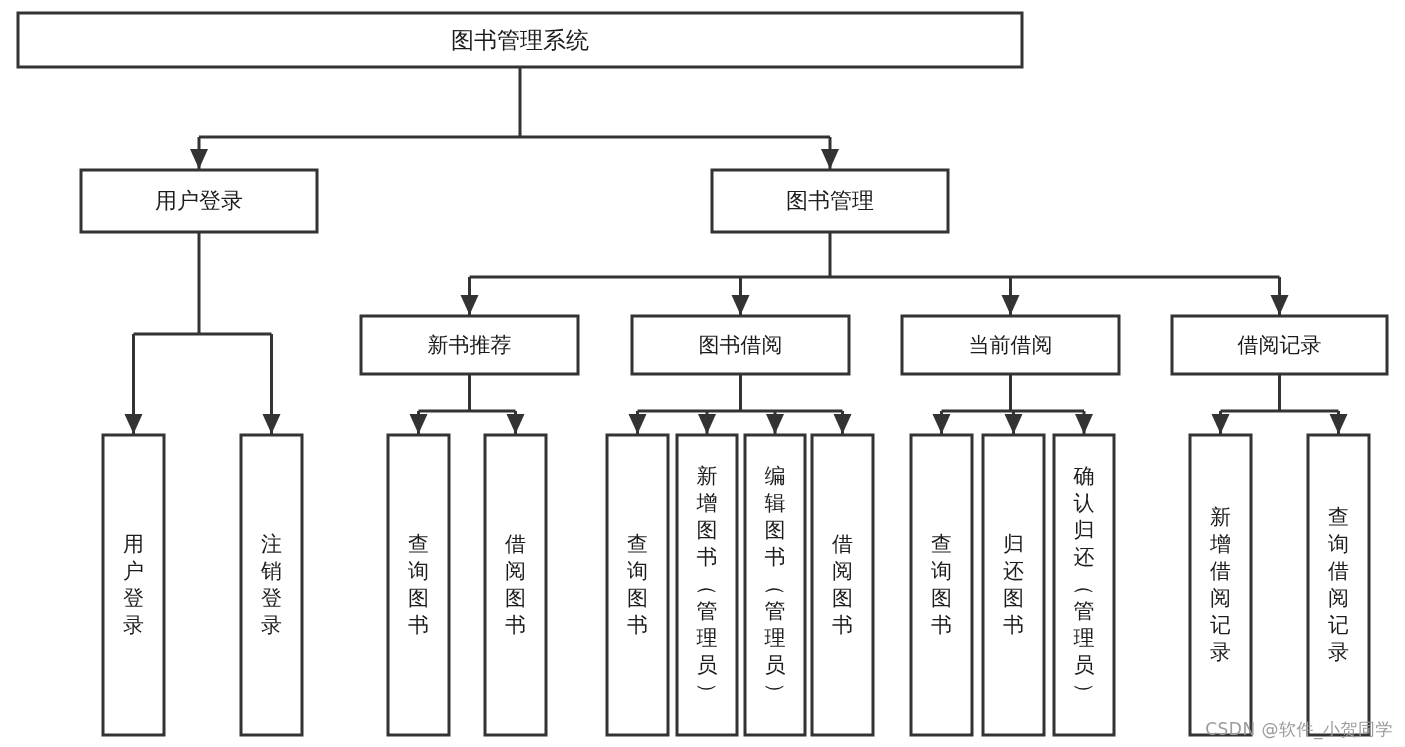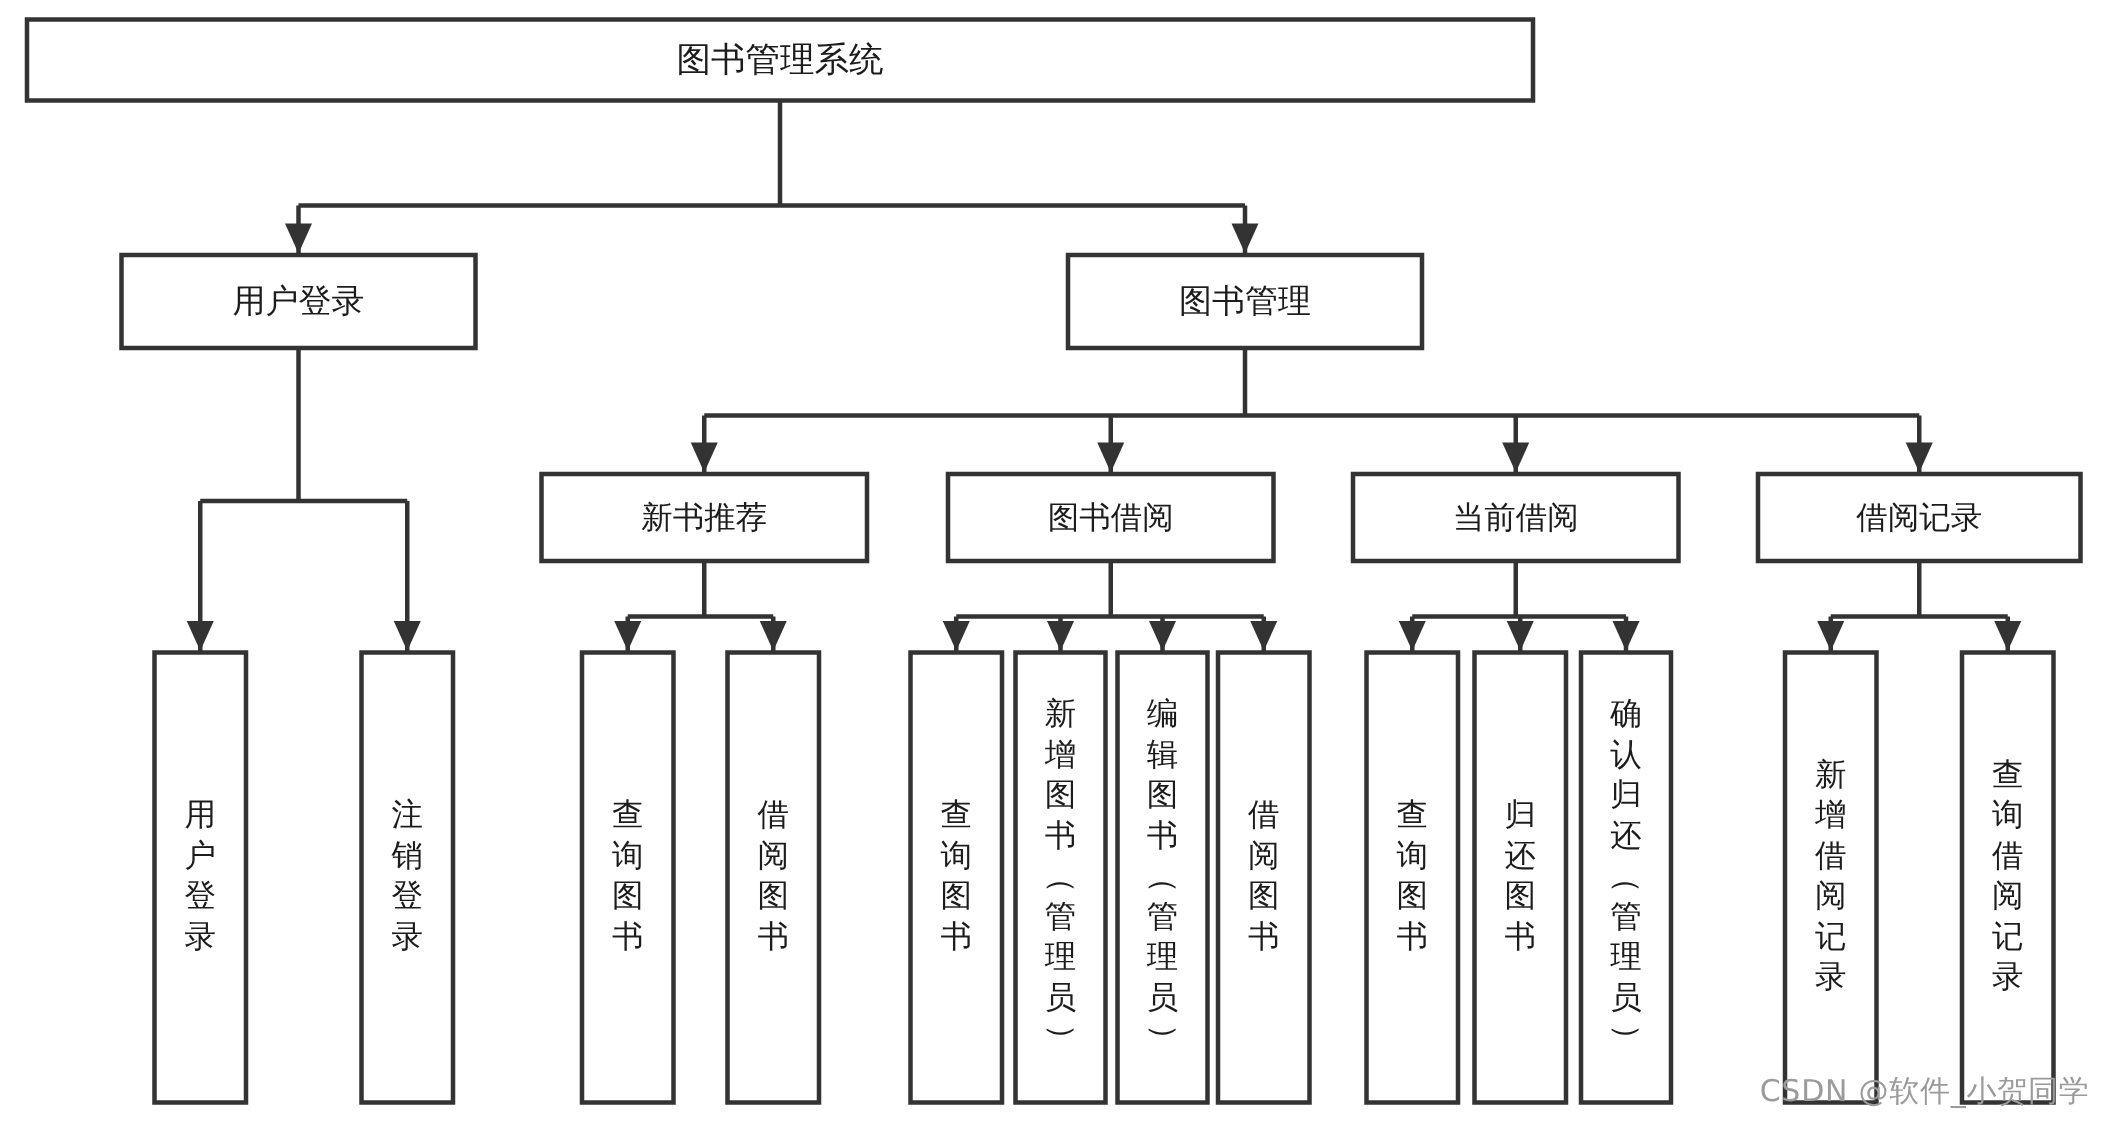--- a/index.html
+++ b/index.html
@@ -54,21 +54,21 @@
   }
   .arrow-head {
     fill: #333333;
     stroke: none;
   }
   .watermark {
     position: absolute;
     right: 12px;
     bottom: 6px;
     font-family: "DejaVu Sans", "Liberation Sans", sans-serif;
-    font-size: 20px;
+    font-size: 17px;
     color: #9b9b9b;
     white-space: nowrap;
     letter-spacing: 0.5px;
   }
 </style>
 </head>
 <body>
 
 <div id="diagram-root">
   <svg class="flow" viewBox="0 0 1405 747" xmlns="http://www.w3.org/2000/svg">

